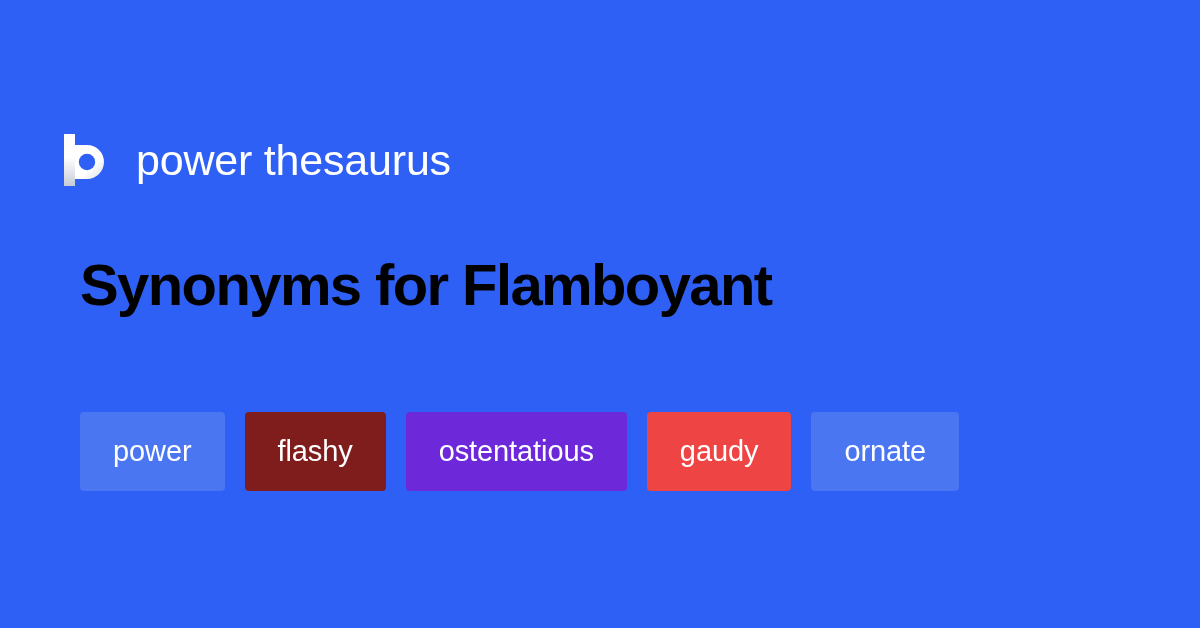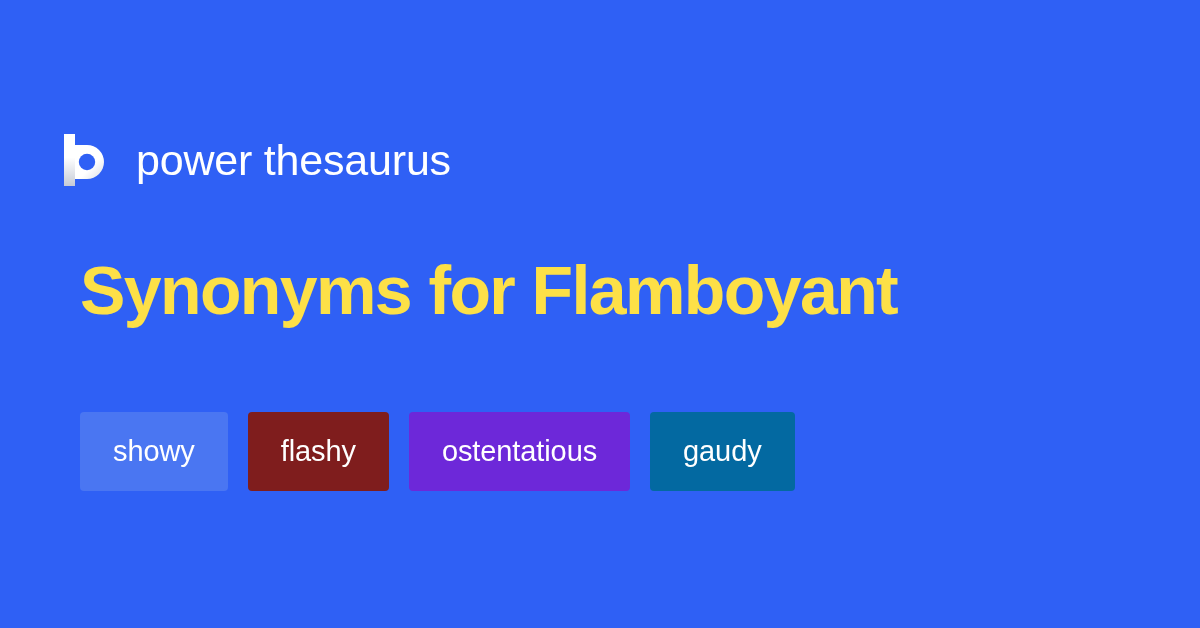--- a/index.html
+++ b/index.html
@@ -50,23 +50,23 @@
     line-height: 1;
     white-space: nowrap;
   }
 
   
   .headline {
     position: absolute;
     left: 80px;
     top: 254px;
     width: 1060px;
-    font-size: 68px;
+    font-size: 58px;
     font-weight: 700;
-    color: #fde047;
+    color: #000000;
     letter-spacing: -1.6px;
     line-height: 1.08;
     white-space: nowrap;
   }
 
   
   .chips {
     position: absolute;
     left: 80px;
     top: 412px;
@@ -118,19 +118,20 @@
 
       <path d="M11 11 h12 a17 17 0 0 1 0 34 h-12 z" fill="url(#bowlShade)"></path>
       <circle cx="23" cy="28" r="8.2" fill="#2f60f5"></circle>
     </svg>
     <span class="brand-name">power thesaurus</span>
   </div>
 
   <h1 class="headline">Synonyms for Flamboyant</h1>
 
   <div class="chips">
-    <span class="chip" style="background: rgb(74, 118, 242);">showy</span>
+    <span class="chip" style="background: rgb(74, 118, 242);">power</span>
     <span class="chip" style="background: #7f1d1d;">flashy</span>
     <span class="chip" style="background: #6d28d9;">ostentatious</span>
-    <span class="chip" style="background: #0369a1;">gaudy</span>
+    <span class="chip" style="background: #ef4444;">gaudy</span>
+    <span class="chip" style="background: rgb(74, 118, 242);">ornate</span>
   </div>
 
 </div>
 
 </body></html>

